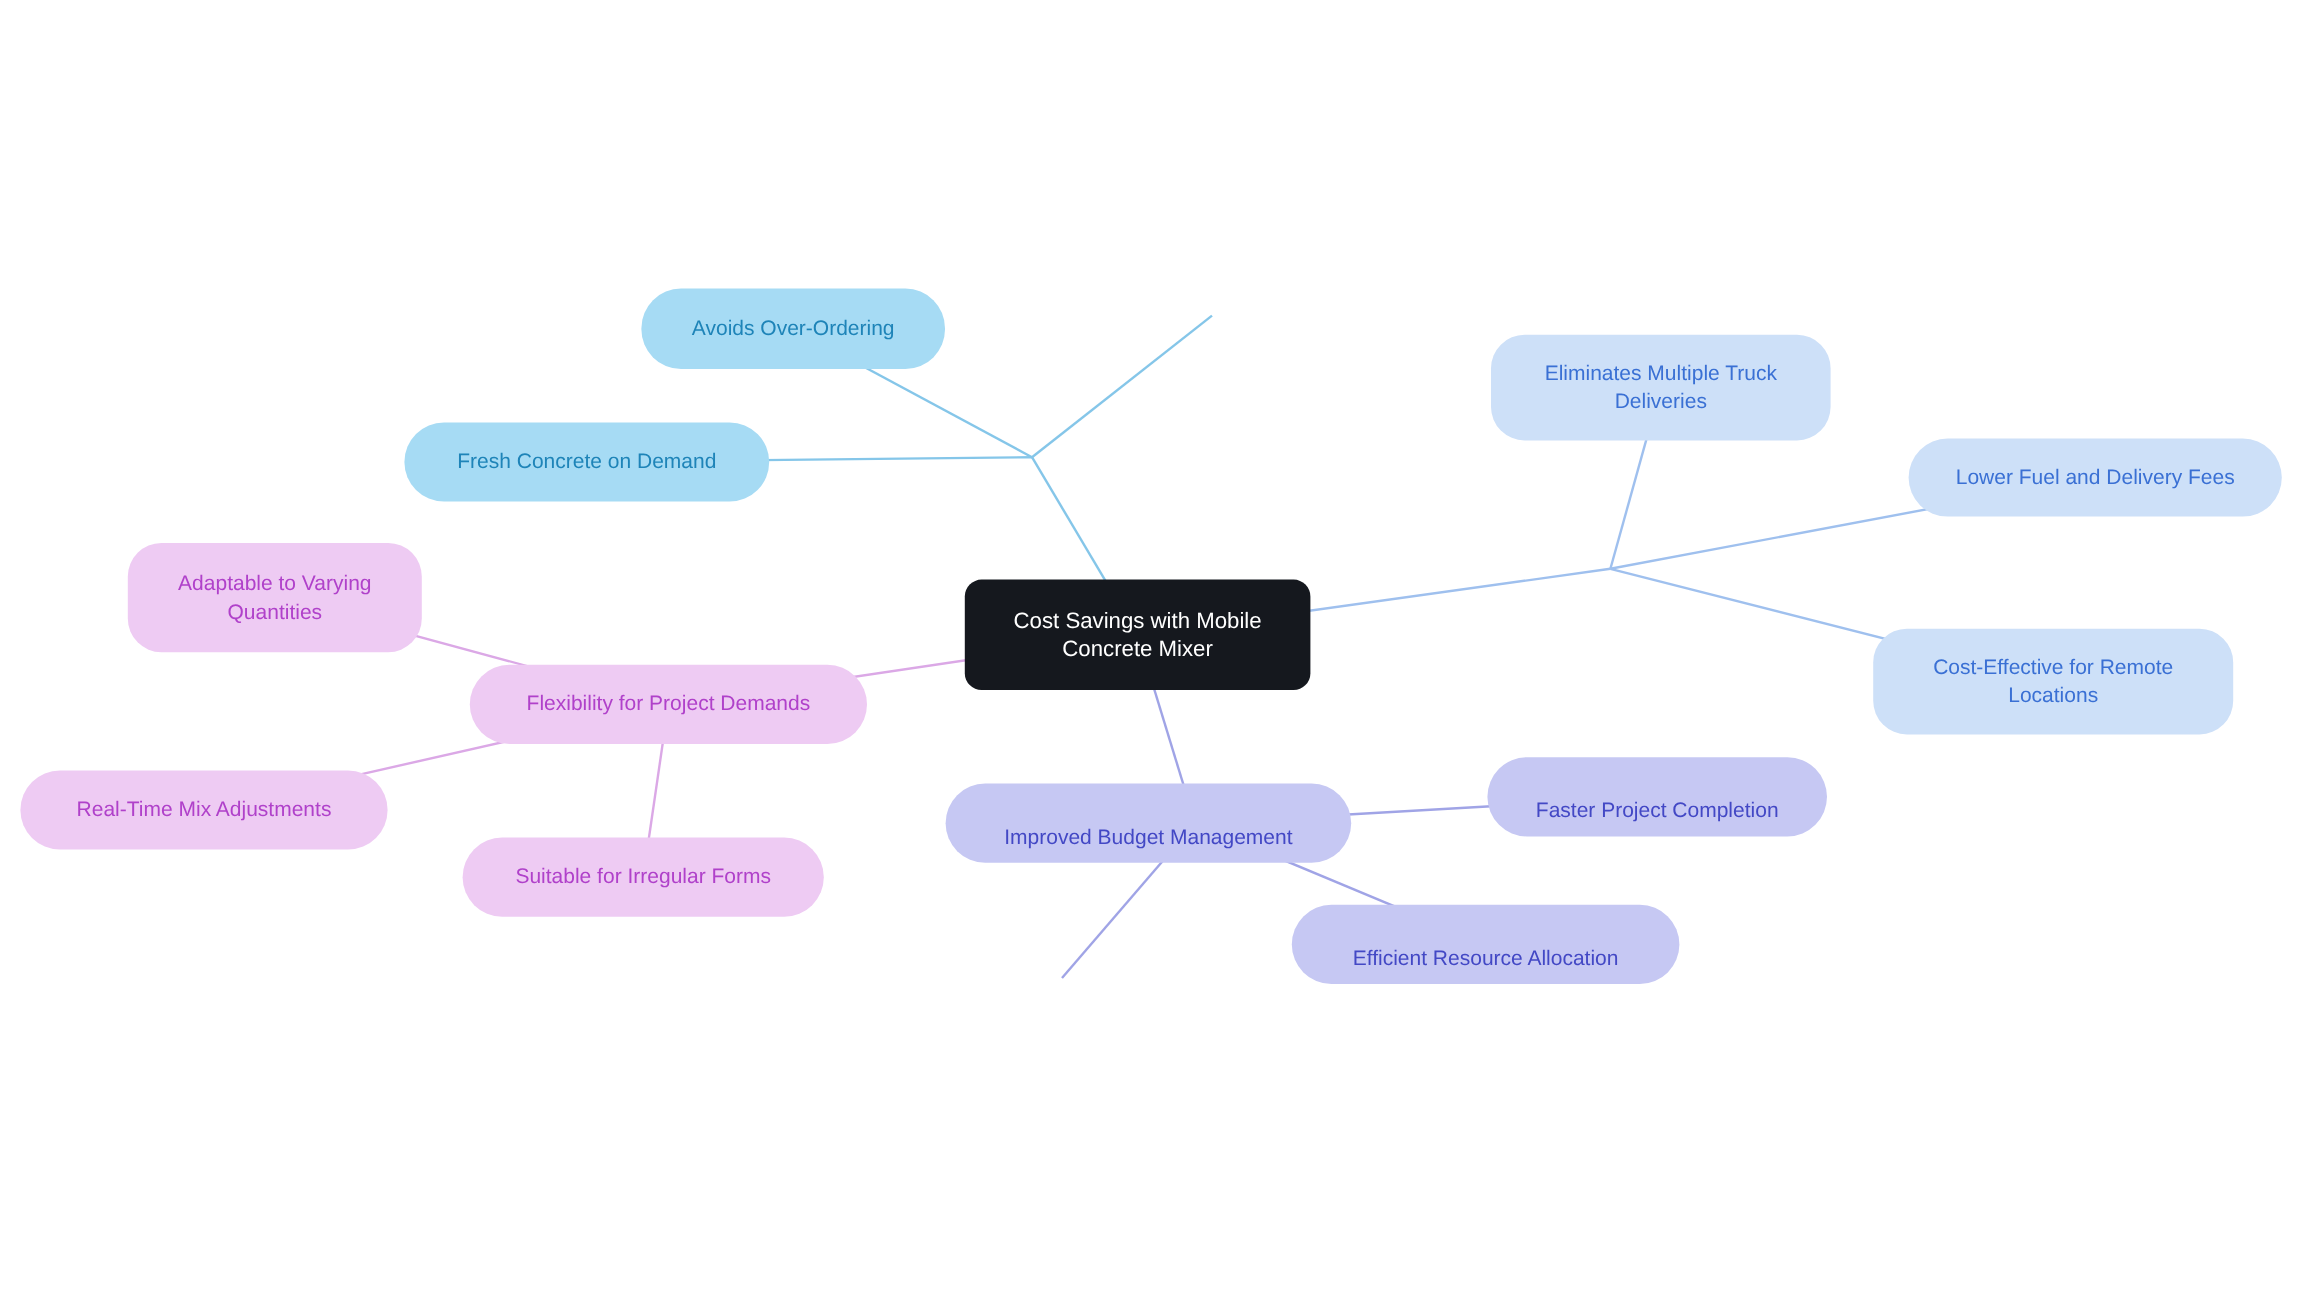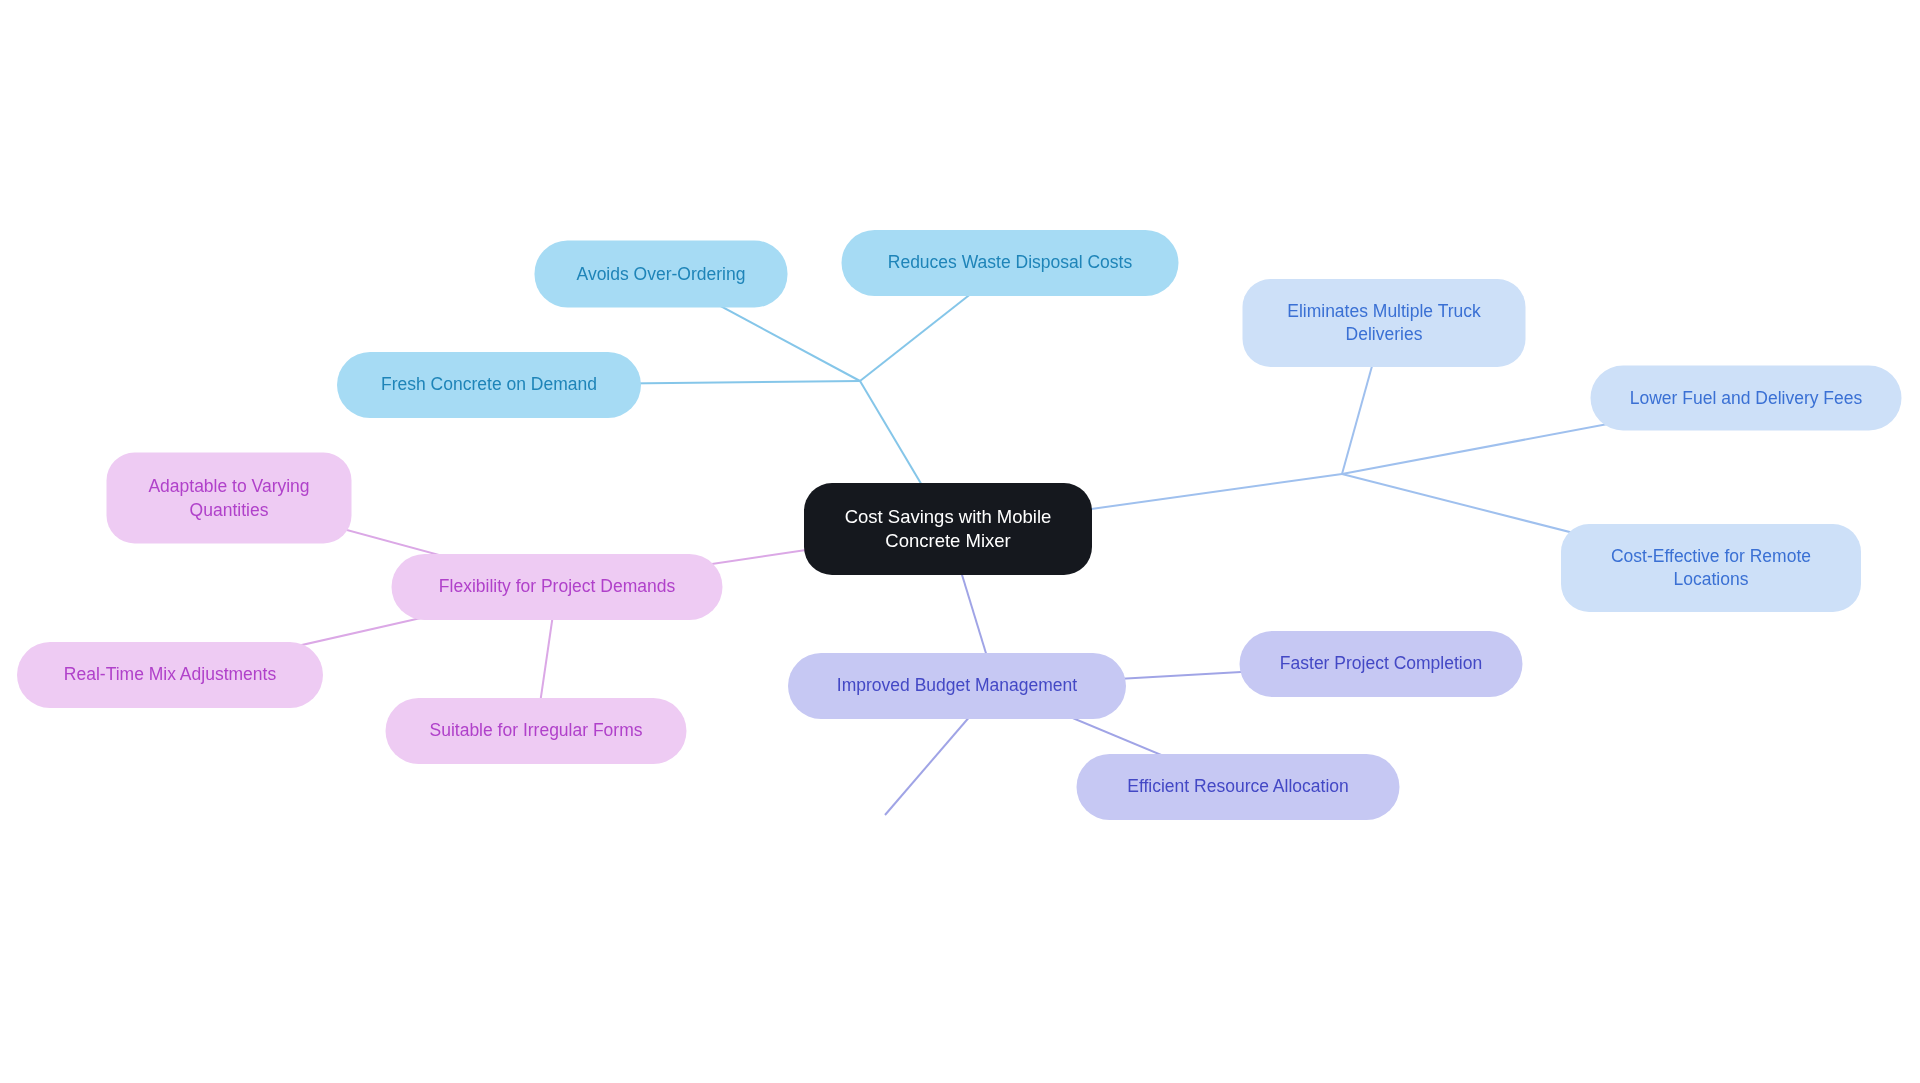--- a/index.html
+++ b/index.html
@@ -39,28 +39,28 @@
     padding: 10px 20px;
     border-radius: 33px;
     font-size: 17.5px;
     line-height: 1.32;
     z-index: 1;
     cursor: default;
   }
   .node-root {
     background: var(--root_fill, #15181e);
     color: var(--root_text, #ffffff);
-    border-radius: 28px;
+    border-radius: 14px;
     font-size: 18.5px;
   }
   .two-line { border-radius: 28px; }
   .branch-waste     { background: var(--waste_fill, #a6dbf4);     color: var(--waste_text, #1e84b8); }
   .branch-transport { background: var(--transport_fill, #cde0f8); color: var(--transport_text, #3a70d4); }
   .branch-flex      { background: var(--flex_fill, #eecbf3);      color: var(--flex_text, #b041ca); align-items: center; }
-  .branch-budget    { background: var(--budget_fill, #c6c8f3);    color: var(--budget_text, #4348c5); }
+  .branch-budget    { background: var(--budget_fill, #c6c8f3);    color: var(--budget_text, #4348c5); align-items: flex-end; }
 </style>
 </head>
 <body>
 
 <div class="canvas">
 
   <svg class="edges" viewBox="0 0 1920 1083" xmlns="http://www.w3.org/2000/svg">
 
     <line class="e-waste" x1="948" y1="529" x2="860" y2="381"></line>
     <line class="e-transport" x1="948" y1="529" x2="1342" y2="474"></line>
@@ -83,23 +83,20 @@
     <line class="e-budget" x1="996" y1="686" x2="1238" y2="787"></line>
     <line class="e-budget" x1="996" y1="686" x2="885" y2="815"></line>
   </svg>
 
   <div class="node node-root" style="left:948px; top:529px; width:288px; min-height:92px;">
     <span>Cost Savings with Mobile Concrete Mixer</span>
   </div>
 
   <div class="node branch-waste" style="left:661px; top:274px; width:253px; min-height:67px;">
     <span>Avoids Over-Ordering</span>
-  </div>
-  <div class="node branch-waste" style="left:1010px; top:263px; width:337px; min-height:66px;">
-    <span>Reduces Waste Disposal Costs</span>
   </div>
   <div class="node branch-waste" style="left:489px; top:385px; width:304px; min-height:66px;">
     <span>Fresh Concrete on Demand</span>
   </div>
 
   <div class="node branch-transport two-line" style="left:1384px; top:323px; width:283px; min-height:88px;">
     <span>Eliminates Multiple Truck Deliveries</span>
   </div>
   <div class="node branch-transport" style="left:1746px; top:398px; width:311px; min-height:65px;">
     <span>Lower Fuel and Delivery Fees</span>

